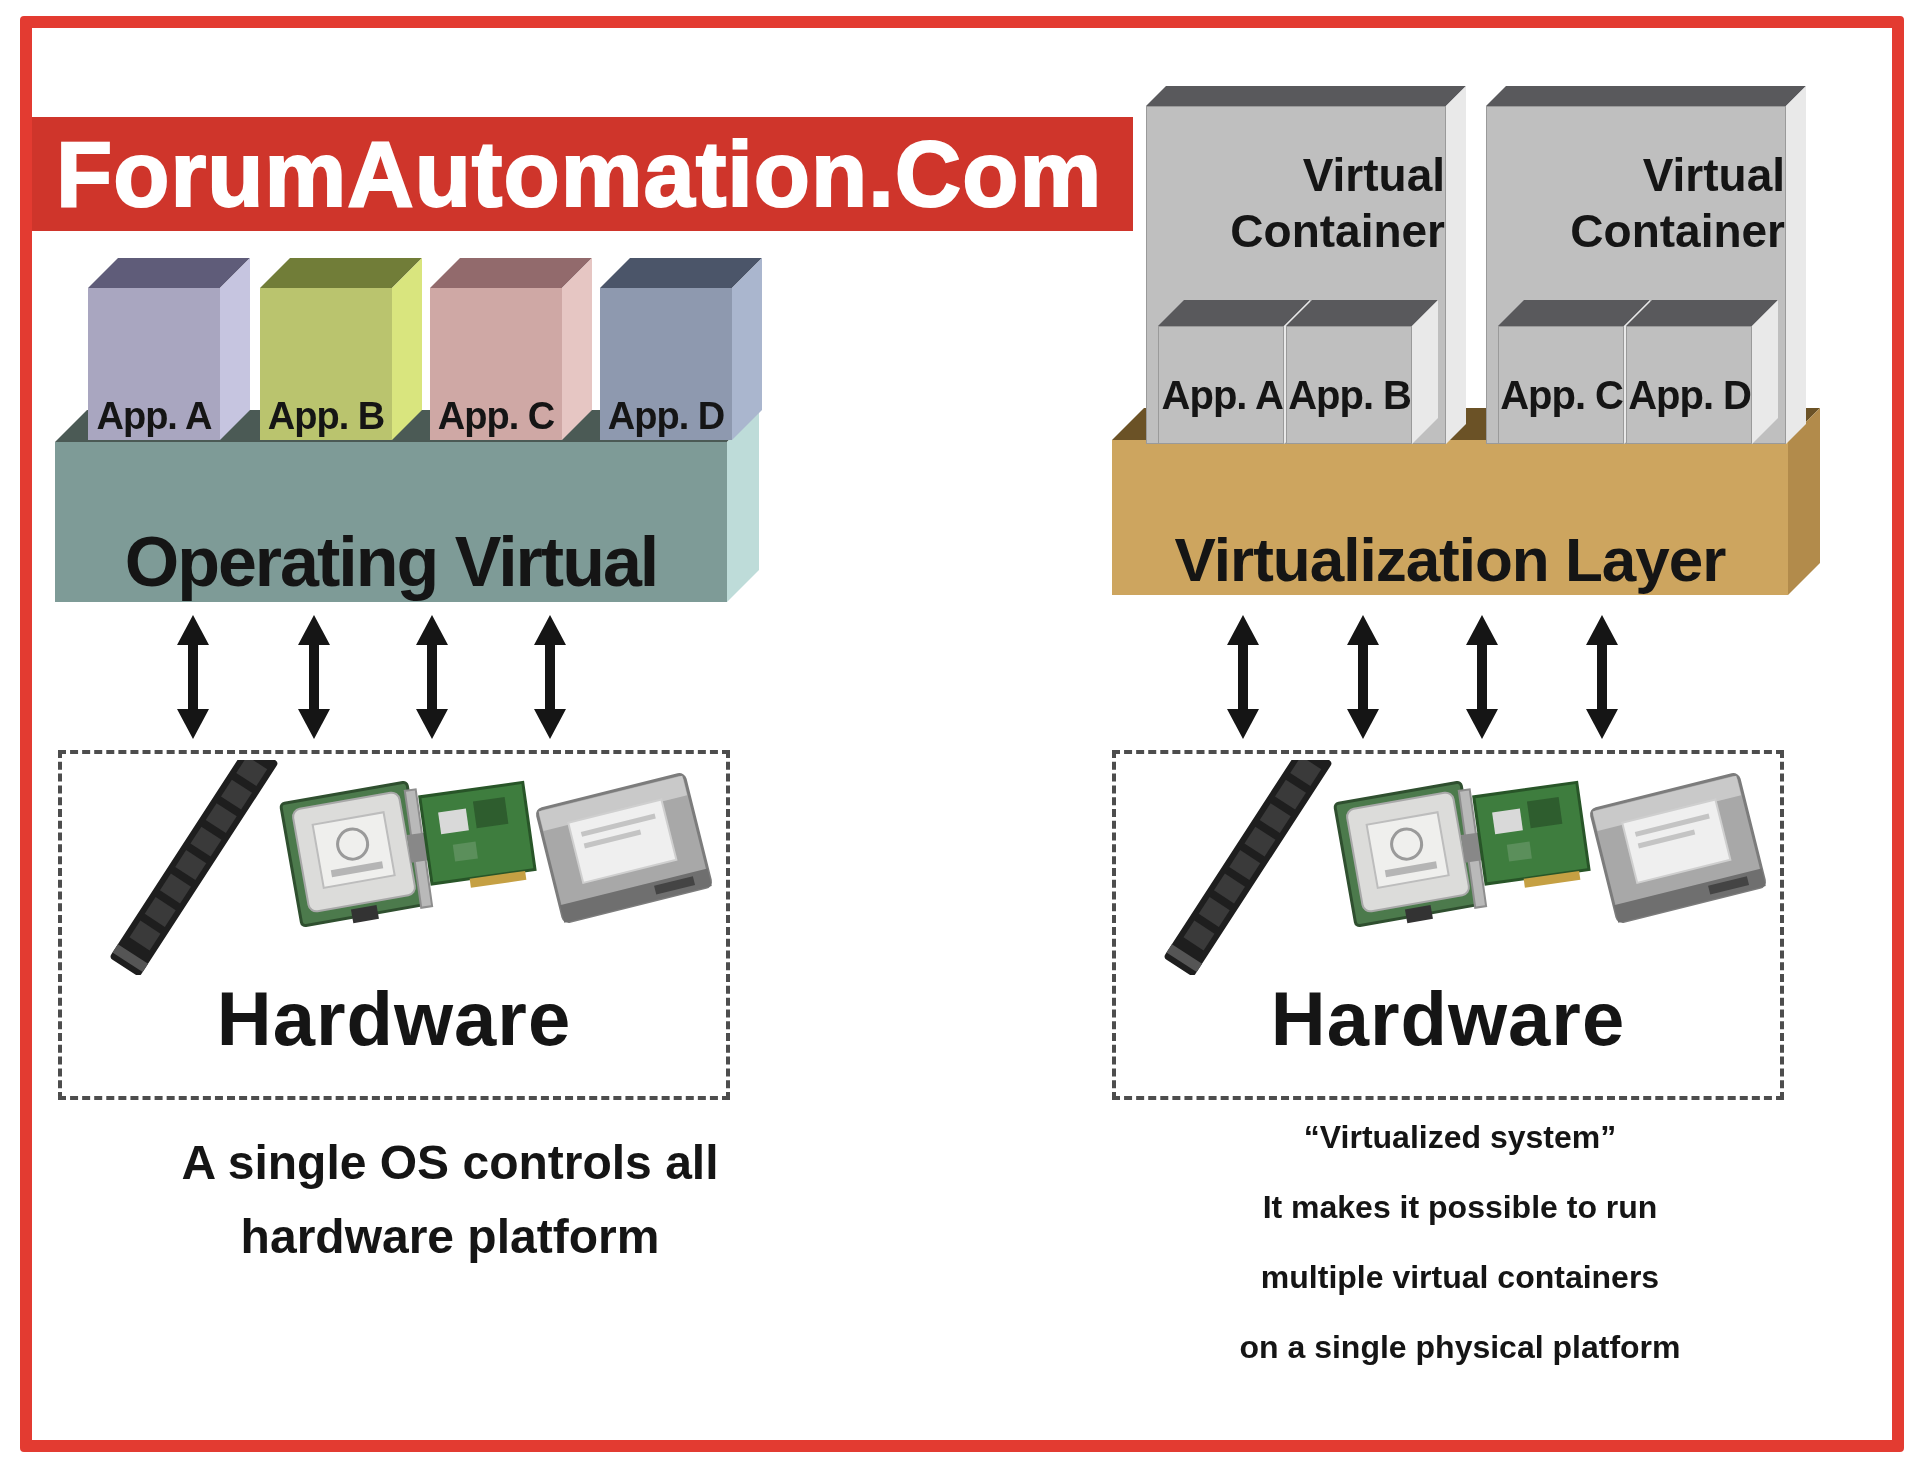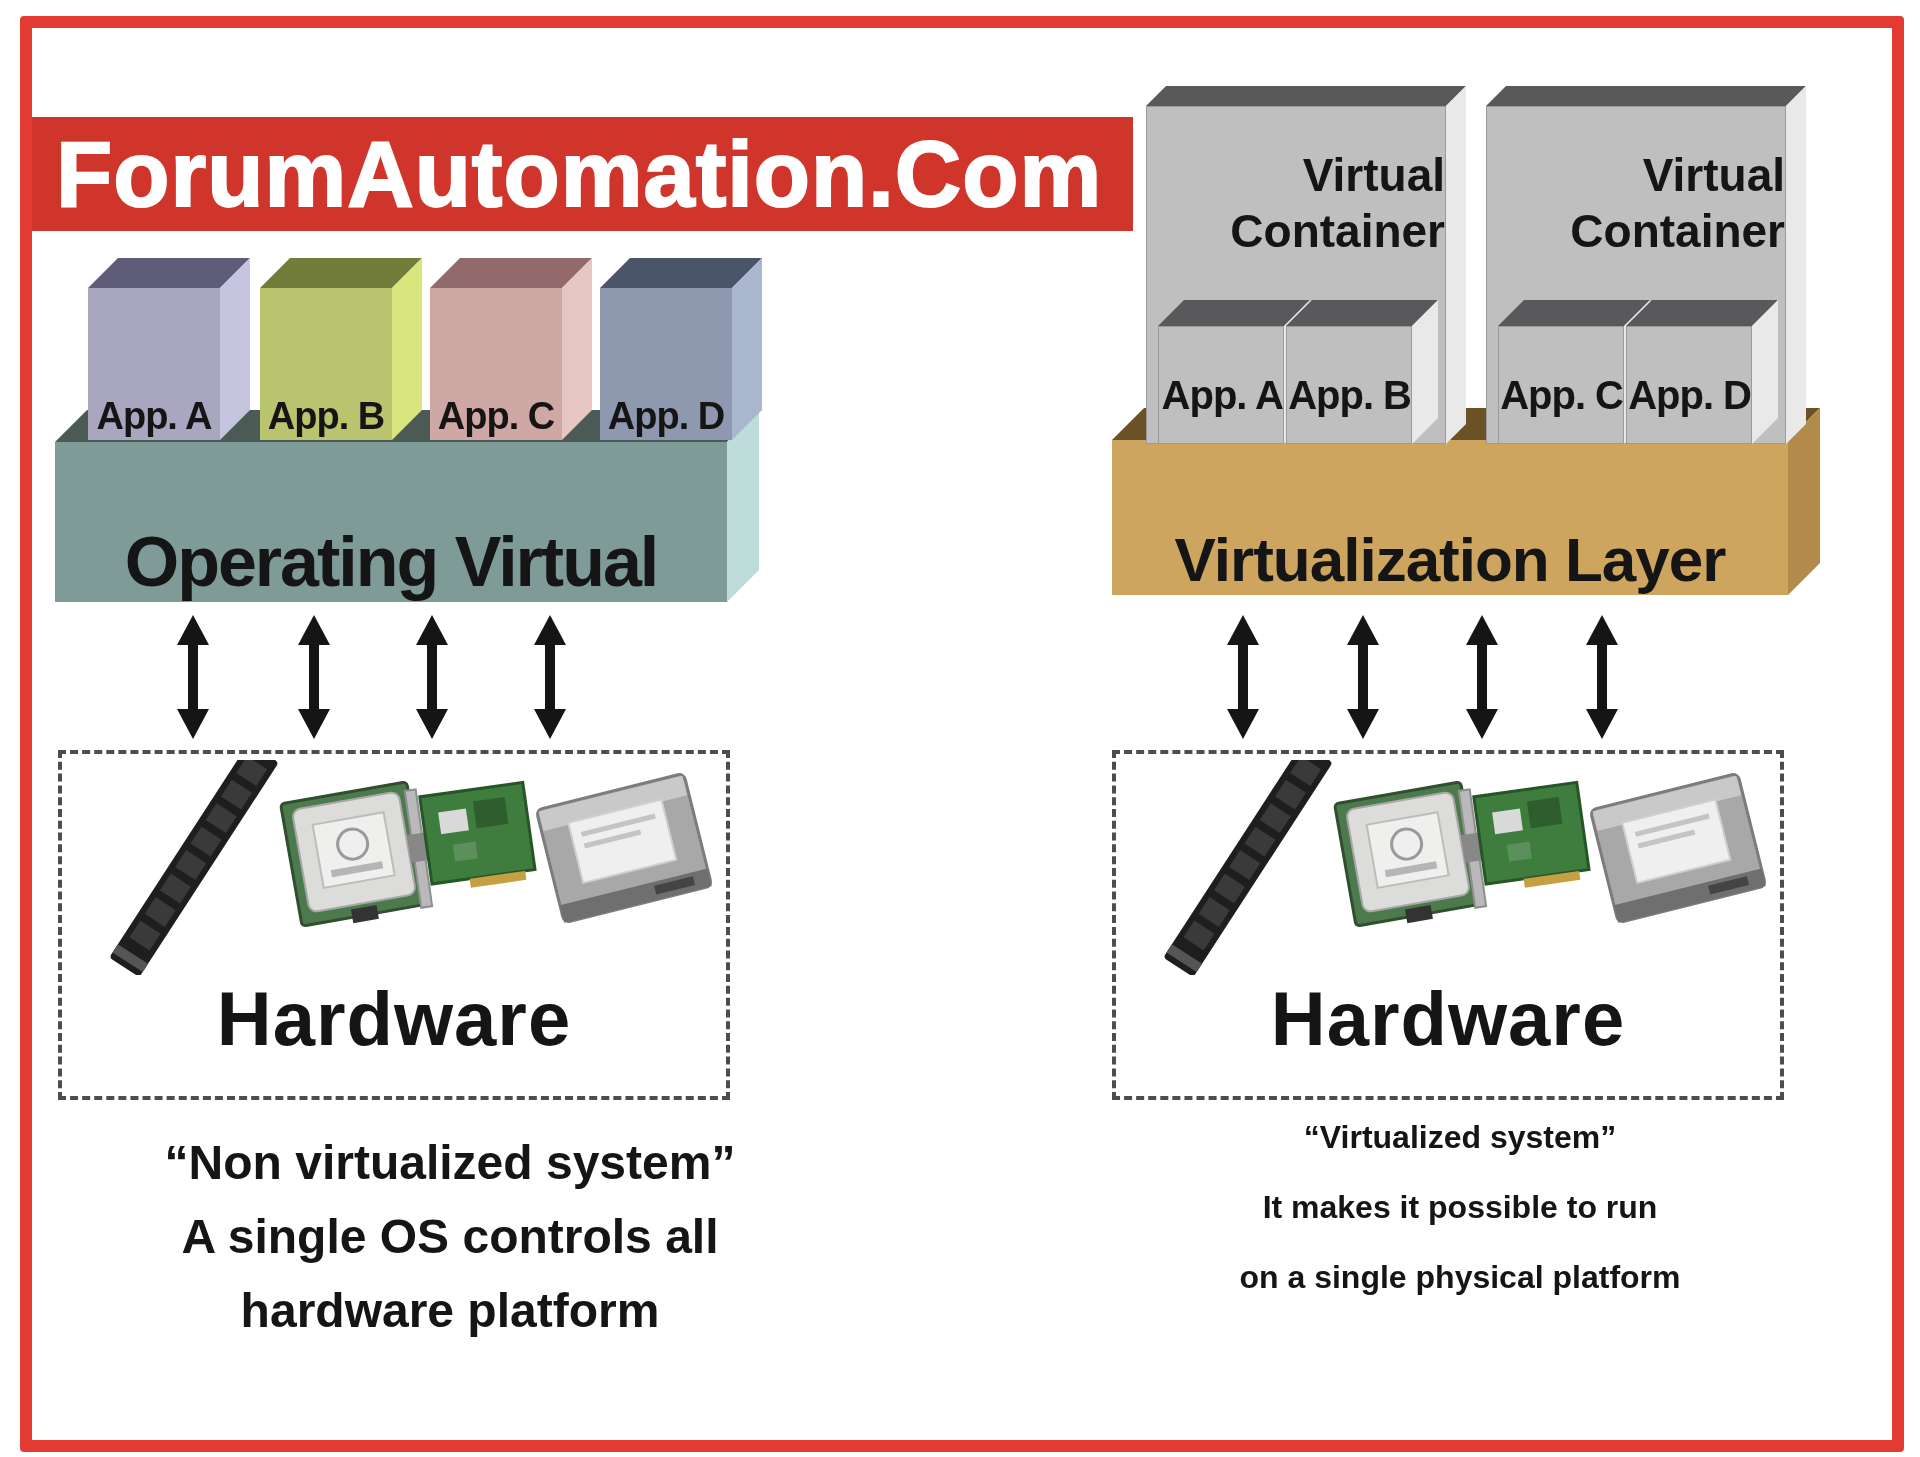--- a/index.html
+++ b/index.html
@@ -164,21 +164,20 @@
           <rect x="-38" y="-26" width="76" height="5" fill="#c4c4c4"></rect>
           <rect x="-38" y="-14" width="58" height="5" fill="#c4c4c4"></rect>
           <rect x="-76" y="40" width="152" height="18" fill="#6f6f6f"></rect>
           <rect x="20" y="44" width="40" height="9" fill="#444"></rect>
         </g>
       </svg>
       <div class="hw-label">Hardware</div>
     </div>
 
     <div class="caption caption-l">
-      <div>“Non virtualized system”</div>
       <div>A single OS controls all</div>
       <div>hardware platform</div>
     </div>
   </div>
 
   <div>
 
     <div class="box3d vl-box">
       <div class="f-top"></div>
       <div class="f-right"></div>
@@ -286,16 +285,17 @@
           <rect x="-76" y="40" width="152" height="18" fill="#6f6f6f"></rect>
           <rect x="20" y="44" width="40" height="9" fill="#444"></rect>
         </g>
       </svg>
       <div class="hw-label">Hardware</div>
     </div>
 
     <div class="caption caption-r">
       <div>“Virtualized system”</div>
       <div>It makes it possible to run</div>
+      <div>multiple virtual containers</div>
       <div>on a single physical platform</div>
     </div>
   </div>
 </div>
 
 </body></html>

